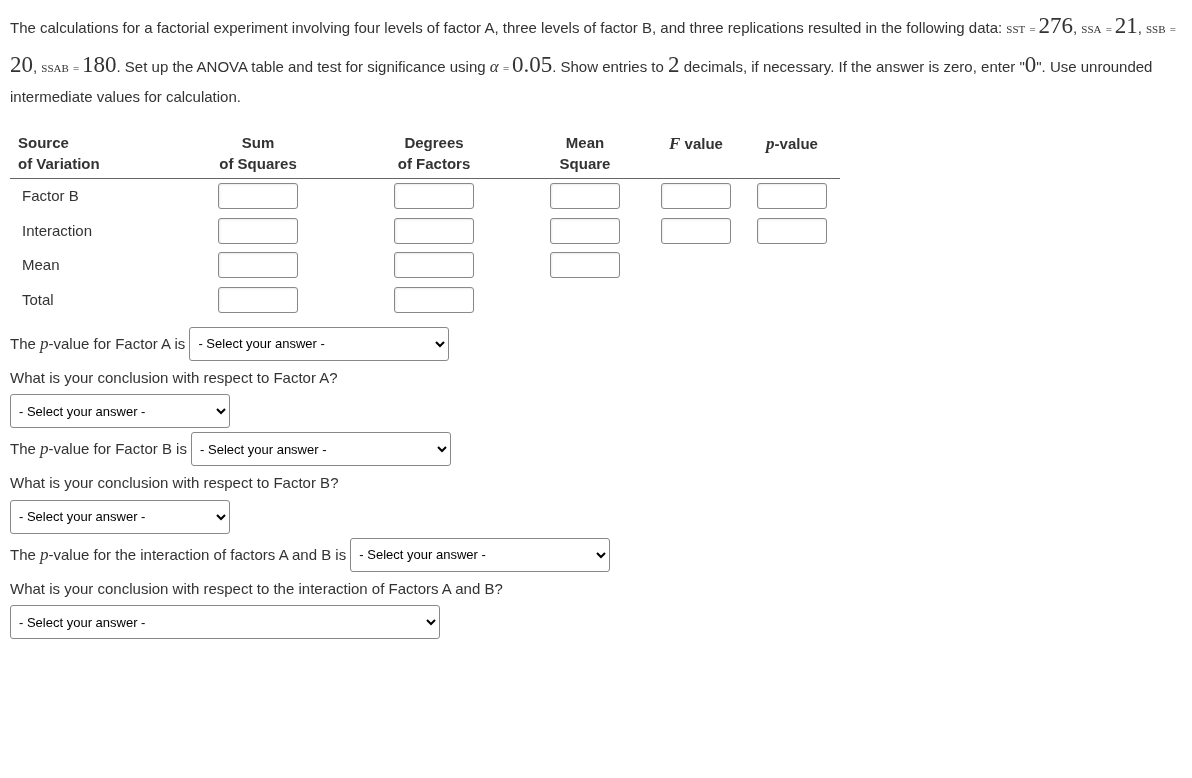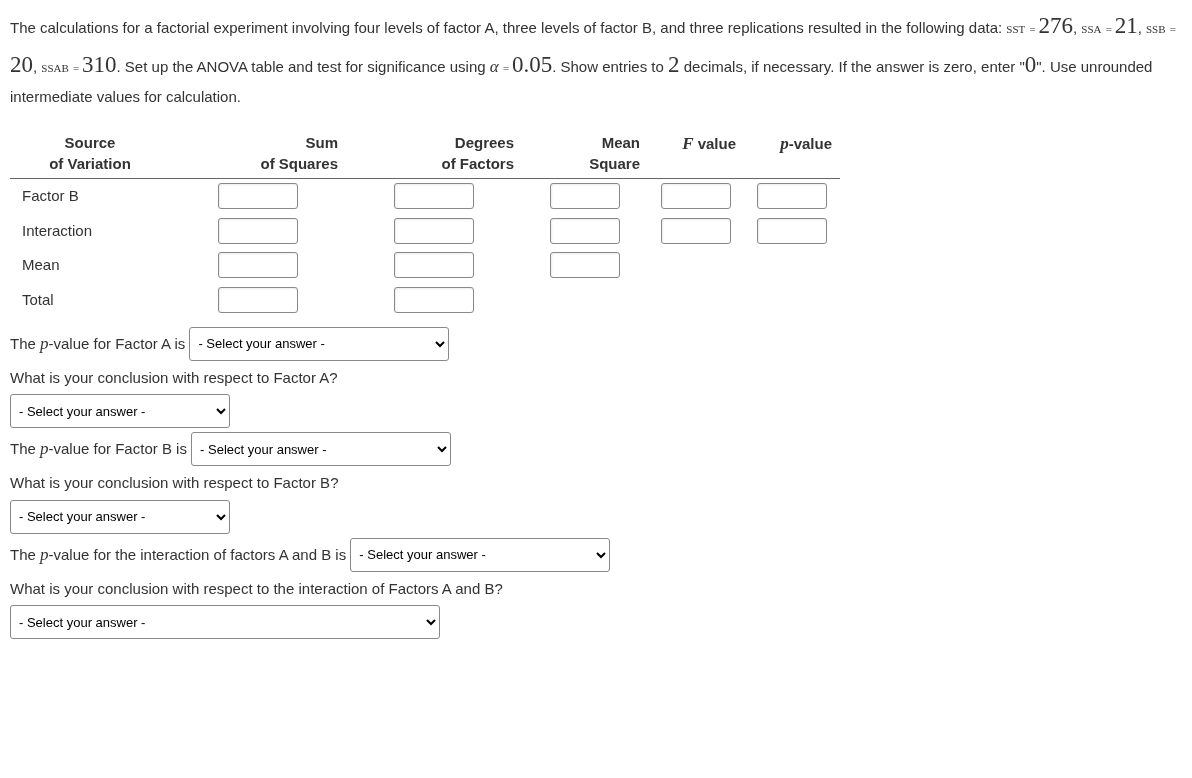--- a/index.html
+++ b/index.html
@@ -24,29 +24,29 @@
   }
   .mathop {
     font-family: "Times New Roman", Times, serif;
     font-size: 11px;
   }
   table.anova {
     border-collapse: collapse;
     margin-bottom: 10px;
   }
   table.anova th {
-    text-align: center;
+    text-align: left;
     font-weight: bold;
     font-size: 15px;
     padding: 4px 8px 4px 8px;
     vertical-align: top;
     line-height: 1.4;
   }
   table.anova th.center {
-    text-align: right;
+    text-align: center;
   }
   table.anova thead tr {
     border-bottom: 1px solid #666;
   }
   table.anova td {
     padding: 4px 8px;
     vertical-align: middle;
   }
   table.anova td.rowlabel {
     padding-left: 12px;
@@ -96,21 +96,21 @@
   <span class="mathop"> = </span>
   <span class="mathnum">276</span>,
   <span class="mathop">SSA</span>
   <span class="mathop"> = </span>
   <span class="mathnum">21</span>,
   <span class="mathop">SSB</span>
   <span class="mathop"> = </span>
   <span class="mathnum">20</span>,
   <span class="mathop">SSAB</span>
   <span class="mathop"> = </span>
-  <span class="mathnum">310</span><span>. Set up the ANOVA table and test for significance using </span><span class="mathvar">α</span>
+  <span class="mathnum">180</span><span>. Set up the ANOVA table and test for significance using </span><span class="mathvar">α</span>
   <span class="mathop"> = </span><span class="mathnum">0.05</span><span>. Show entries to </span><span class="mathnum">2</span><span> decimals, if necessary. If the answer is zero, enter "</span><span class="mathnum">0</span><span>". Use unrounded intermediate values for calculation.</span>
 </div>
 
 <table class="anova">
   <thead>
     <tr>
       <th>
         <span>Source</span><br>
         <span>of Variation</span>
       </th>

